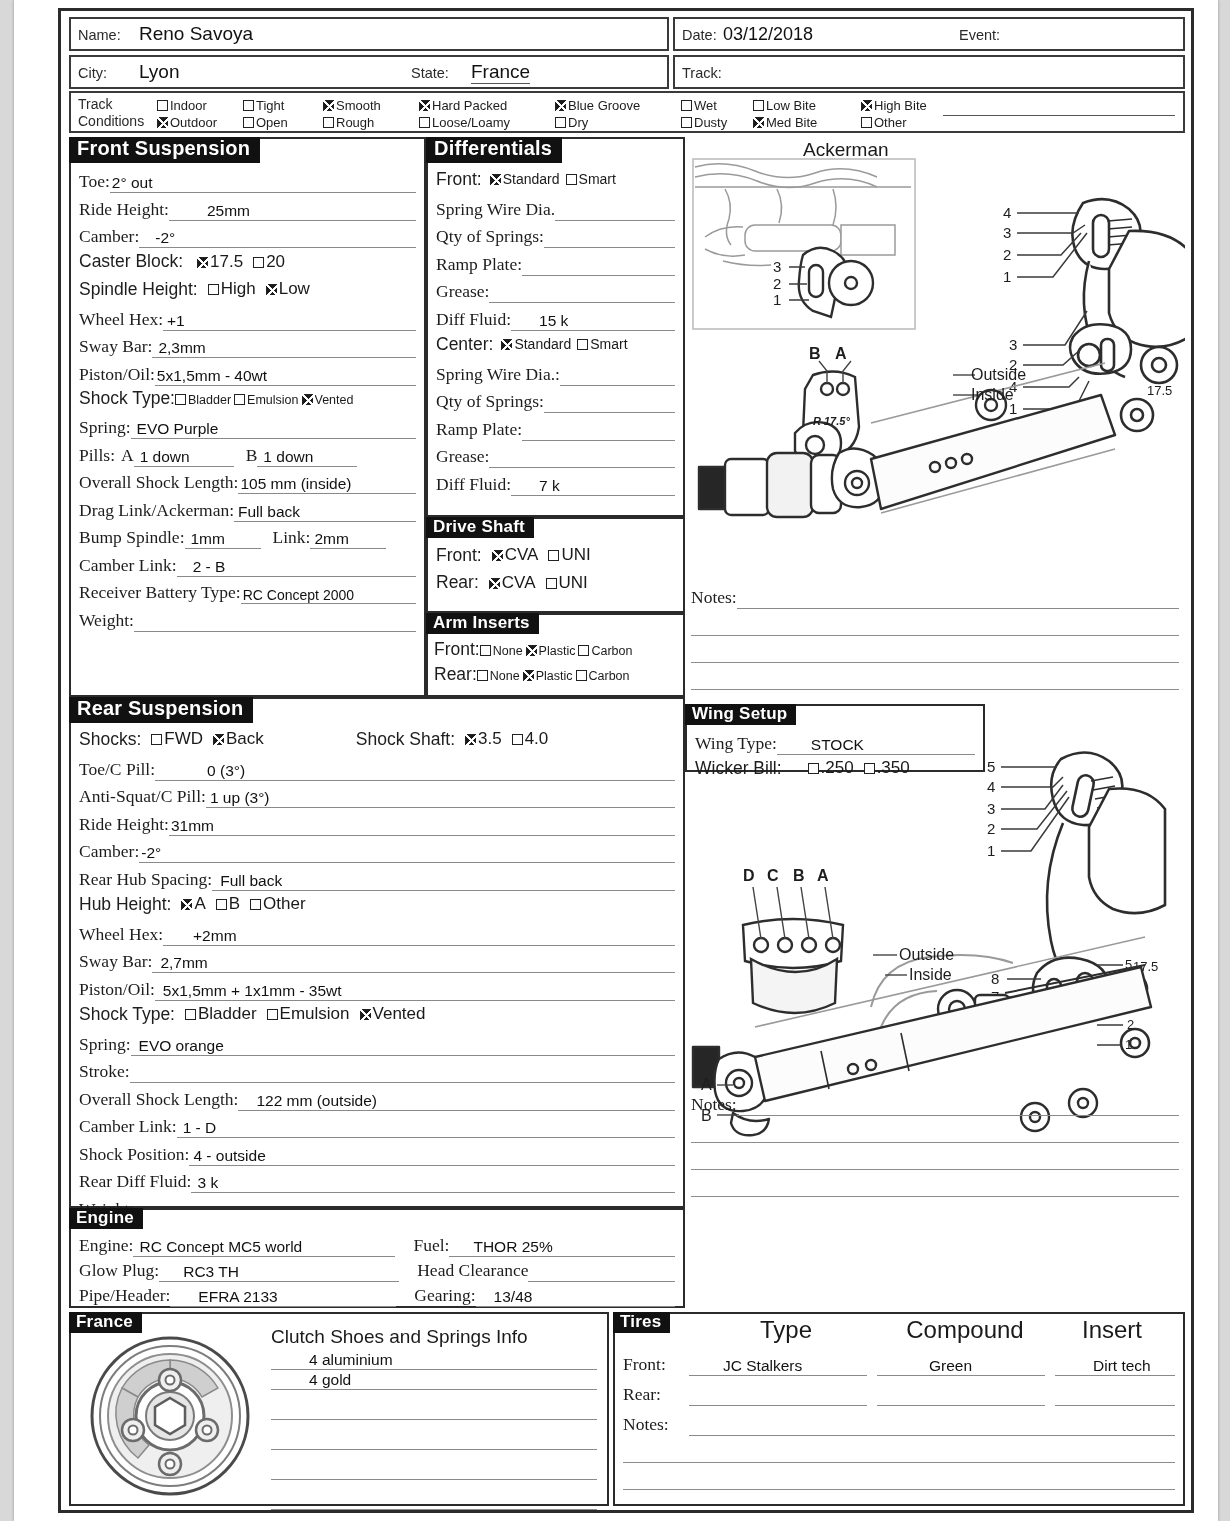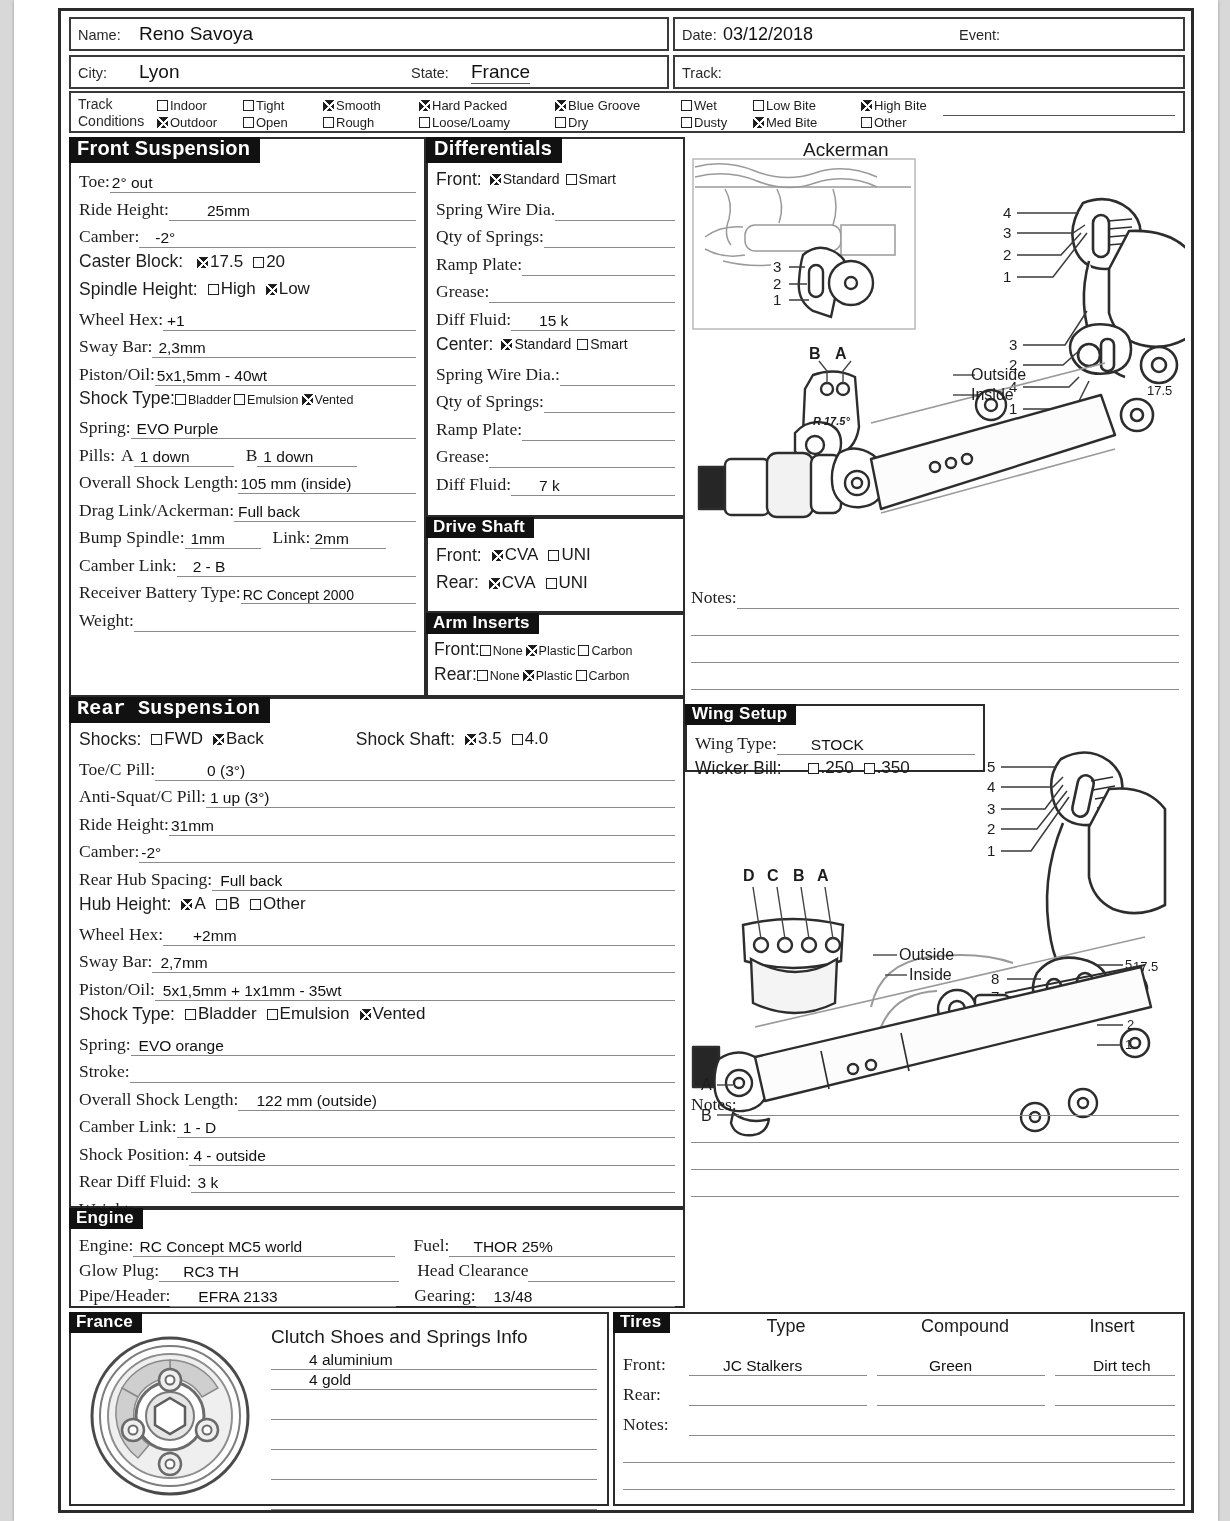--- a/index.html
+++ b/index.html
@@ -103,21 +103,21 @@
   
   .diagwrap { position:absolute; inset:0; overflow:hidden; }
   svg.diag { position:absolute; left:0; top:0; }
 
   .diaglabel { font-family:"Liberation Sans", sans-serif; fill:#1d1d1d; }
 
   
   #clutchPic { position:absolute; left:14px; top:18px; width:170px; height:168px; }
 
   
-  .tires-head { display:flex; font-size:18px; }
+  .tires-head { display:flex; font-size:24px; }
   .tcell { text-align:center; }
 </style>
 </head>
 <body>
 
 <div class="page">
 <div class="sheet">
 
   <div id="ident">
     <div class="idbox" style="left:0;top:0;width:600px;">
@@ -391,21 +391,21 @@
         <span id="aiFront"><span class="opt xs"><span class="cb"></span><span>None</span></span><span class="opt xs"><span class="cb on"></span><span>Plastic</span></span><span class="opt xs"><span class="cb"></span><span>Carbon</span></span></span>
       </div>
       <div class="chk-row" style="height:25px;">
         <span class="lbl">Rear:</span>
         <span id="aiRear"><span class="opt xs"><span class="cb"></span><span>None</span></span><span class="opt xs"><span class="cb on"></span><span>Plastic</span></span><span class="opt xs"><span class="cb"></span><span>Carbon</span></span></span>
       </div>
     </div>
   </div>
 
   <div id="rearSus" class="box">
-    <div style="margin:-2px 8px 0 -2px;font-family:Liberation Mono, monospace;">
+    <div style="margin:-2px 8px 0 -2px;">
       <span class="hdrbar">Rear Suspension</span>
     </div>
     <div class="secbody">
 
       <div class="chk-row">
         <span class="lbl" style="margin-right:10px;">Shocks:</span>
         <span id="rShocks"><span class="opt "><span class="cb"></span><span>FWD</span></span><span class="opt "><span class="cb on"></span><span>Back</span></span></span>
         <span class="lbl" style="margin-left:82px;margin-right:10px;">Shock Shaft:</span>
         <span id="rShaft"><span class="opt "><span class="cb on"></span><span>3.5</span></span><span class="opt "><span class="cb"></span><span>4.0</span></span></span>
       </div>

